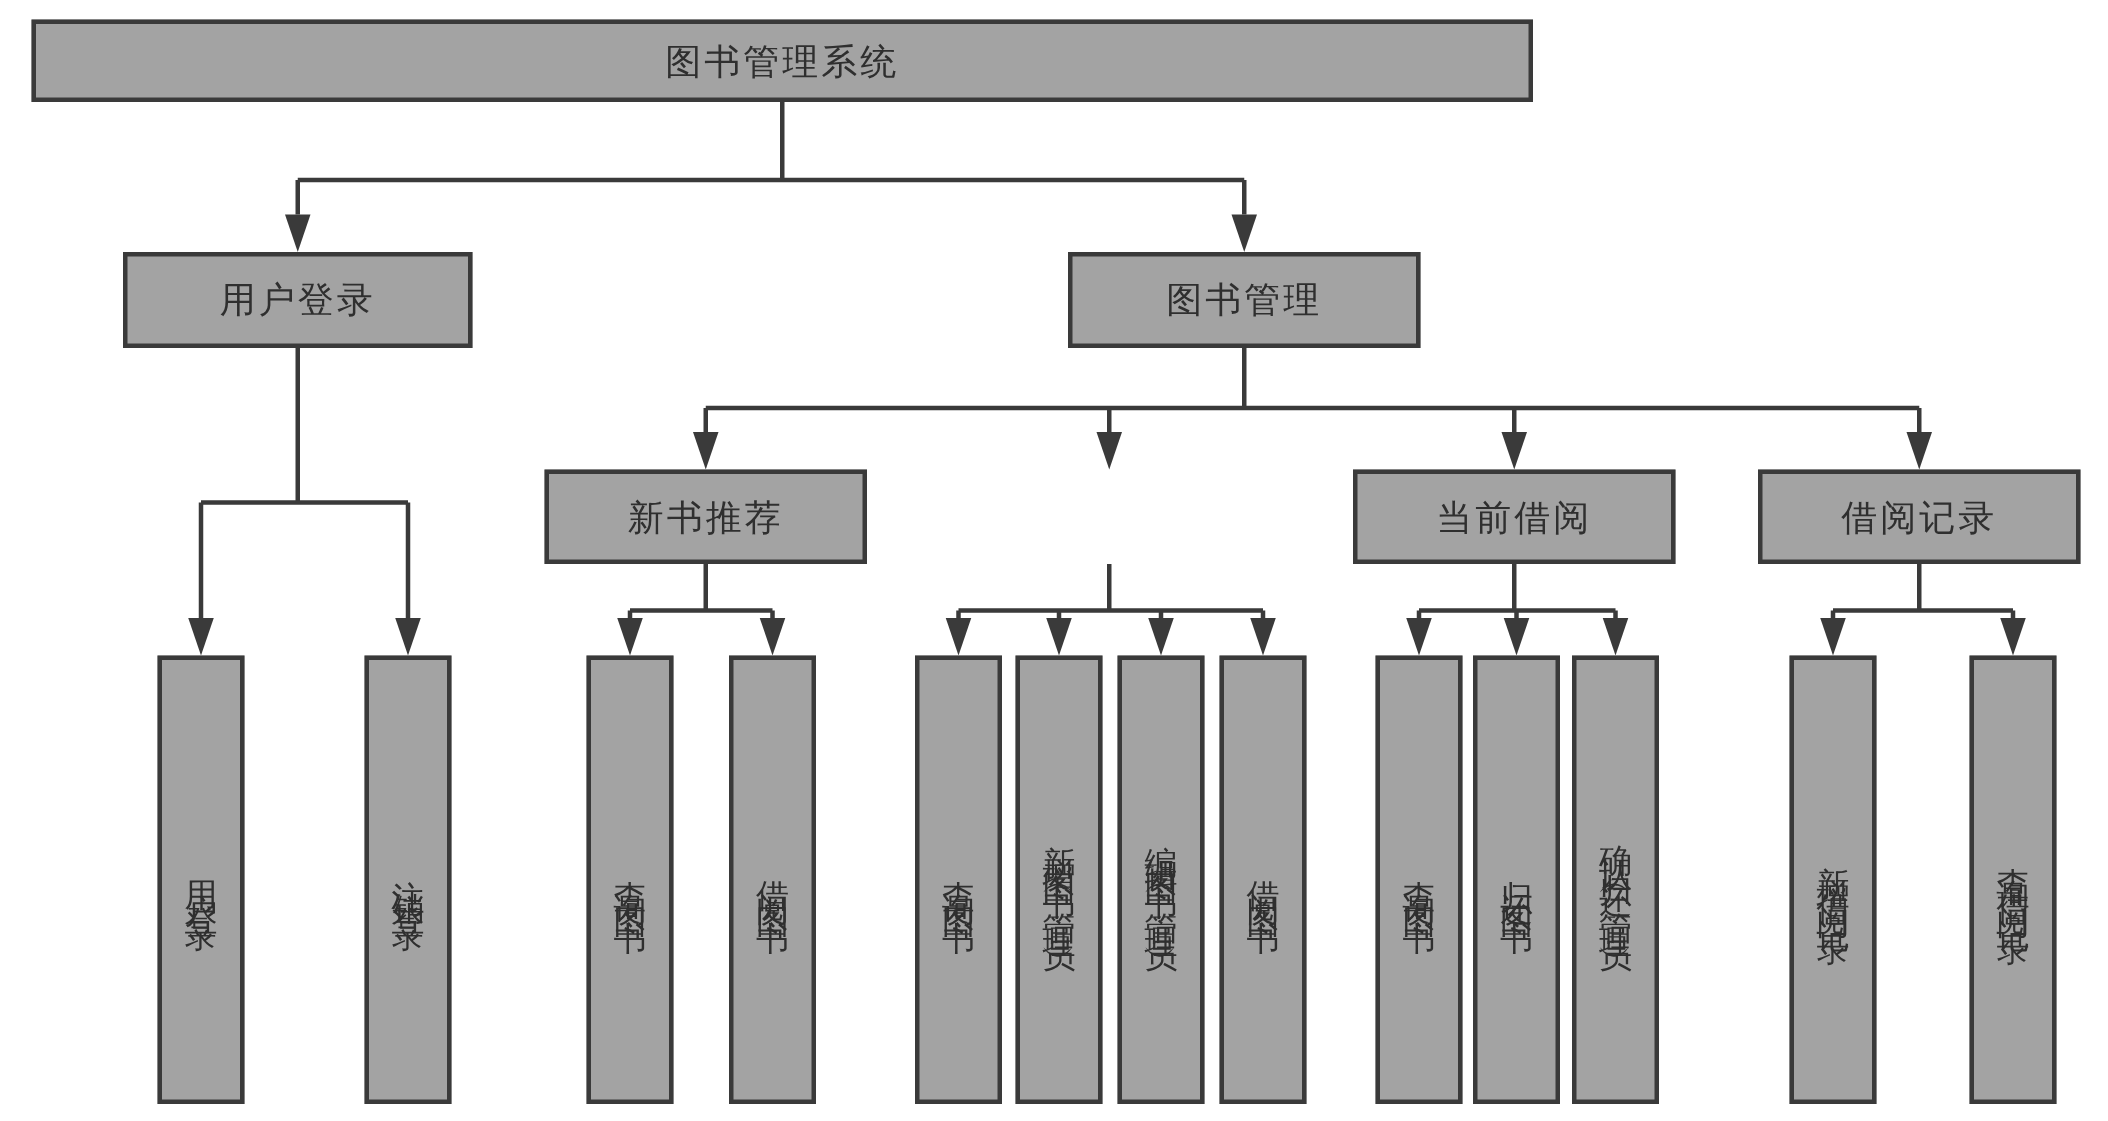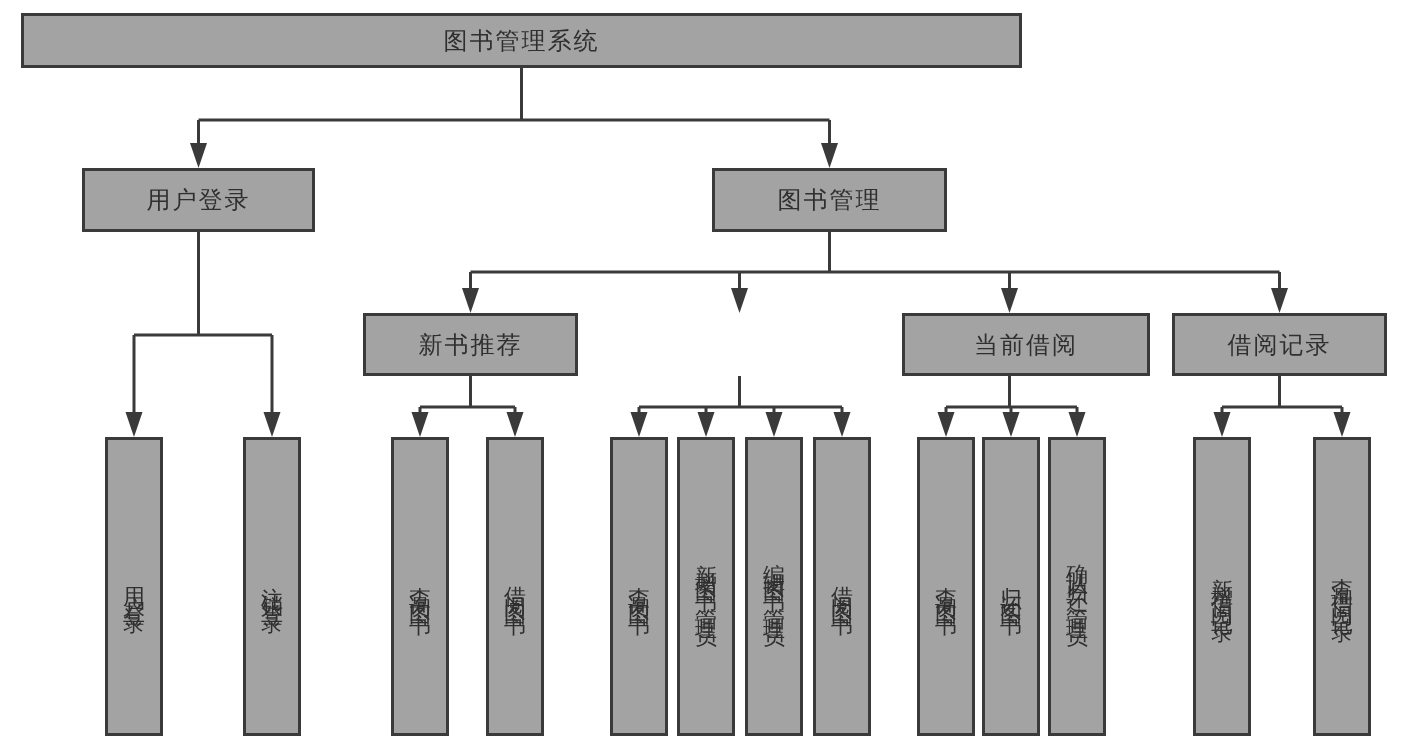--- a/index.html
+++ b/index.html
@@ -102,21 +102,21 @@
   <div class="node node-h" style="left:82px; top:168px; width:233px; height:64px;">
     <span>用户登录</span>
   </div>
   <div class="node node-h" style="left:712px; top:168px; width:235px; height:64px;">
     <span>图书管理</span>
   </div>
 
   <div class="node node-h" style="left:363px; top:313px; width:215px; height:63px;">
     <span>新书推荐</span>
   </div>
-  <div class="node node-h" style="left:902px; top:313px; width:248px; height:63px;font-family:Liberation Mono, monospace;">
+  <div class="node node-h" style="left:902px; top:313px; width:215px; height:63px;font-family:Liberation Mono, monospace;">
     <span>当前借阅</span>
   </div>
   <div class="node node-h" style="left:1172px; top:313px; width:215px; height:63px;">
     <span>借阅记录</span>
   </div>
 
   <div class="node node-v" style="left:105px; top:437px; width:58px; height:299px;">
     <span class="vtext">用户登录</span>
   </div>
   <div class="node node-v" style="left:243px; top:437px; width:58px; height:299px;">

